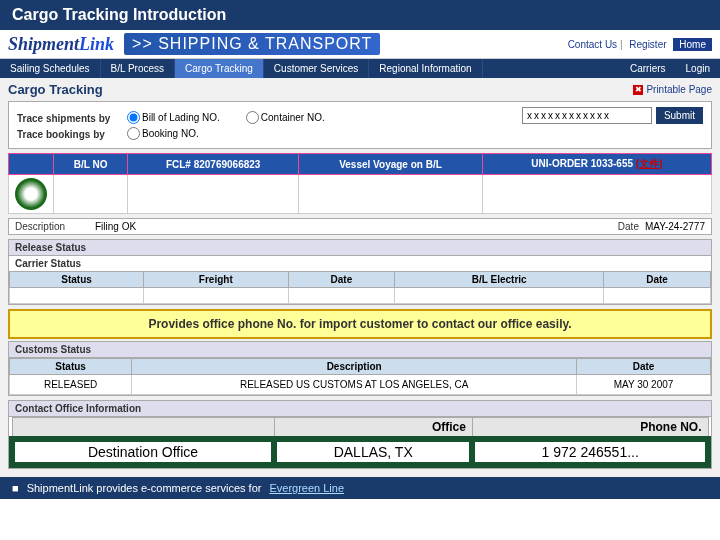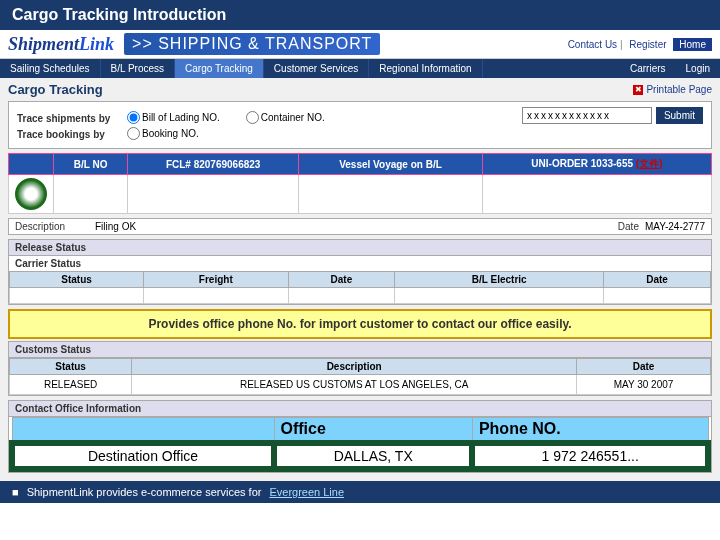--- a/index.html
+++ b/index.html
@@ -342,26 +342,26 @@
       text-align: center;
     }
 
     
     .contact-section {
       background: #fff;
       border: 1px solid #aaa;
       margin-bottom: 4px;
     }
     .contact-table th {
-      background: #7dd3fc;
-      padding: 2px 6px;
-      font-size: 16px;
-      font-weight: bold;
-      border: 1px solid #aaa;
-      text-align: left;
+      background: #e5e5e5;
+      padding: 2px 6px;
+      font-size: 12px;
+      font-weight: bold;
+      border: 1px solid #aaa;
+      text-align: right;
     }
     .contact-table td {
       padding: 2px 6px;
       font-size: 14px;
       border: 6px solid #14532d;
       text-align: center;
     }
 
     
     .bottom-bar {

